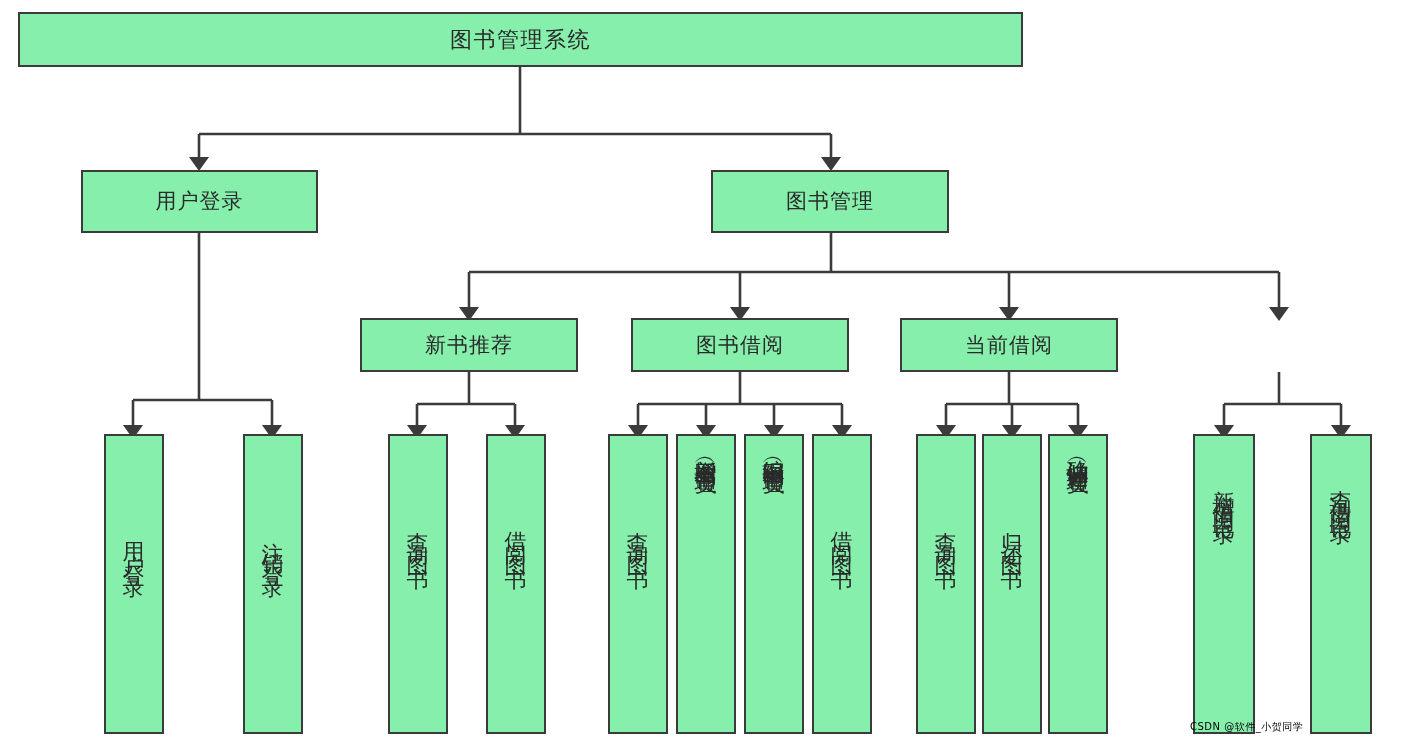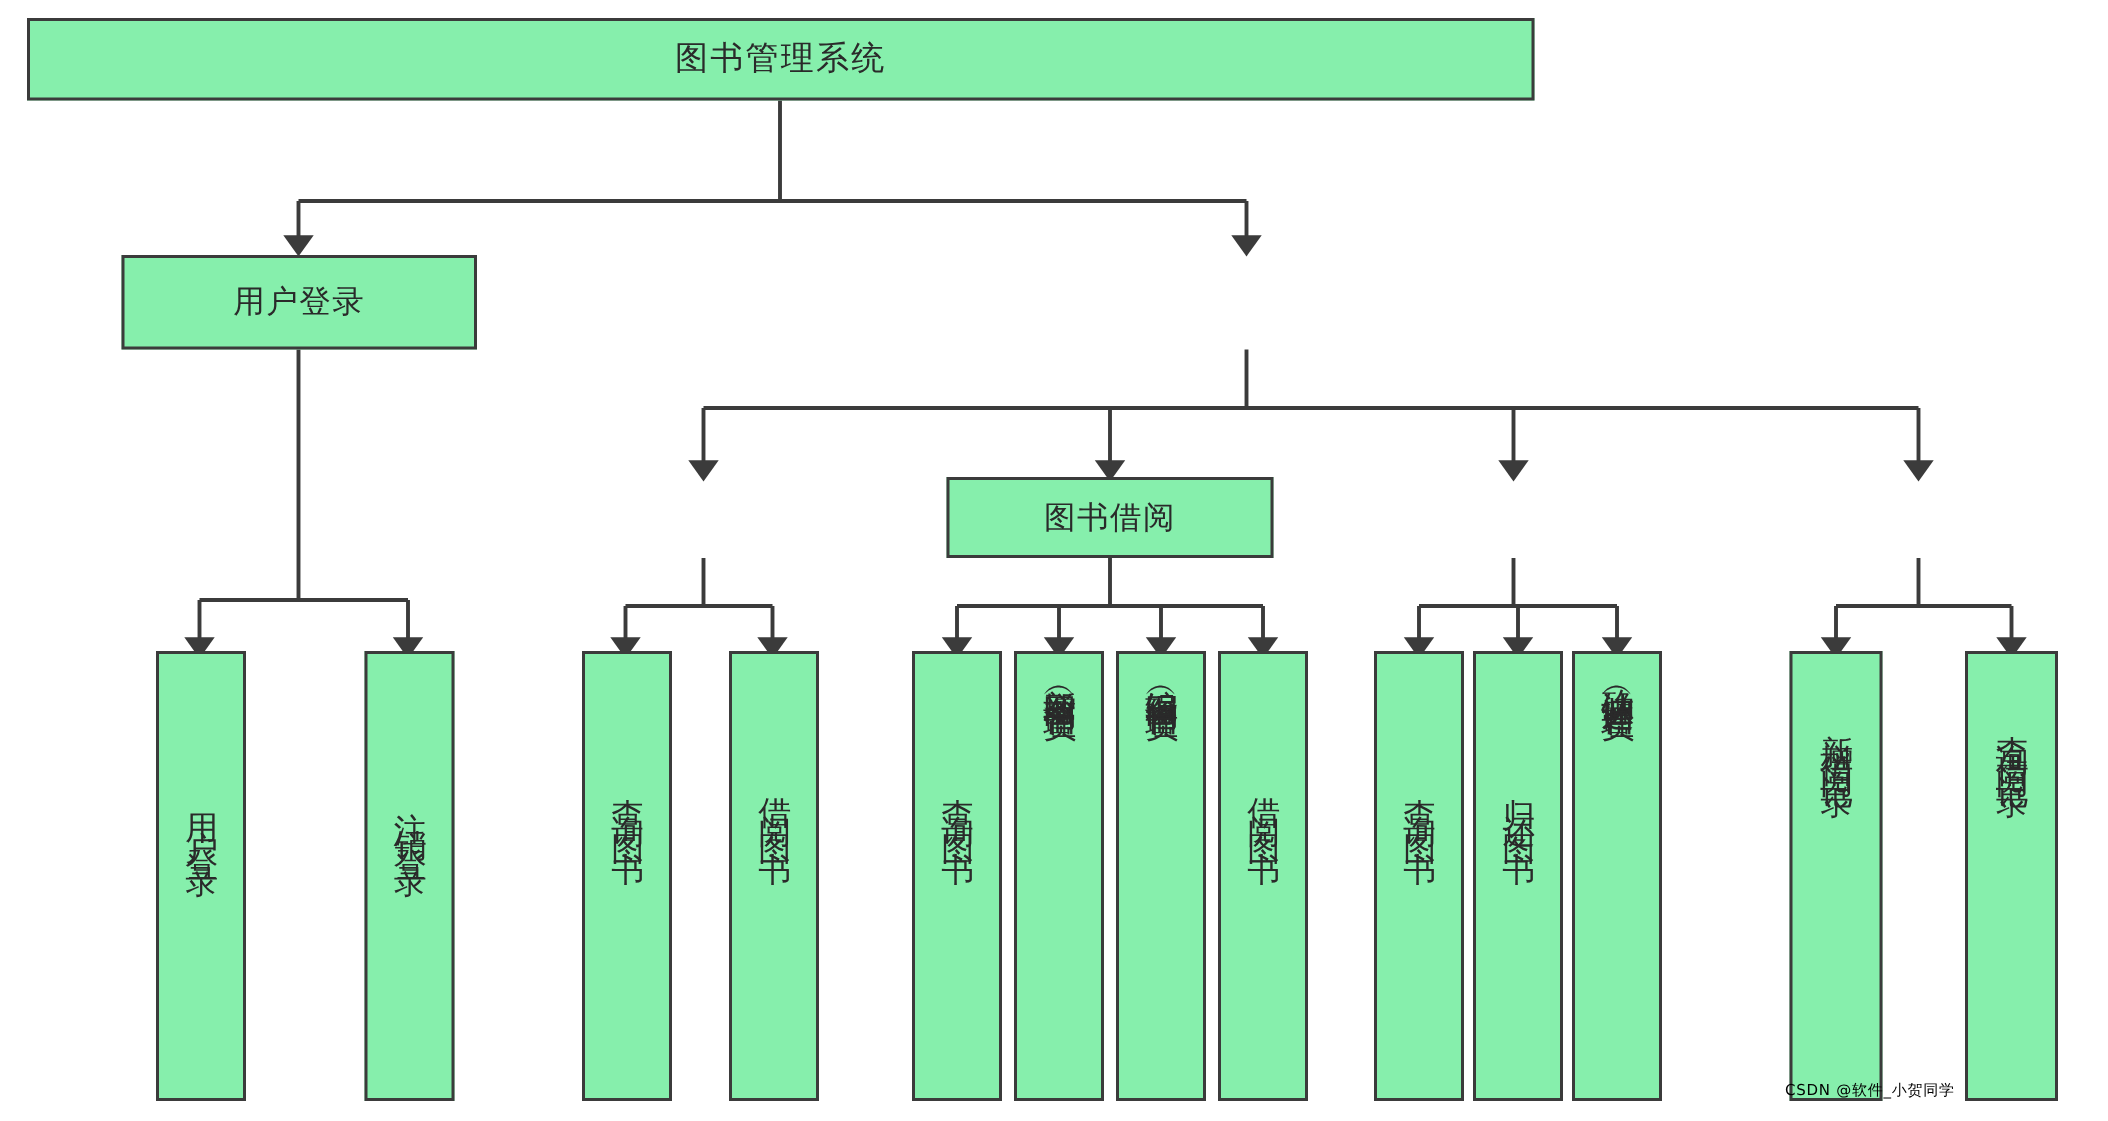--- a/index.html
+++ b/index.html
@@ -112,23 +112,32 @@
     </g>
   </svg>
 
   <div class="node h root" style="left:18px;top:12px;width:1005px;height:55px;">
     <span class="lbl">图书管理系统</span>
   </div>
 
   <div class="node h" style="left:81px;top:170px;width:237px;height:63px;">
     <span class="lbl">用户登录</span>
   </div>
+  <div class="node h" style="left:711px;top:170px;width:238px;height:63px;">
+    <span class="lbl">图书管理</span>
+  </div>
 
+  <div class="node h" style="left:360px;top:318px;width:218px;height:54px;">
+    <span class="lbl">新书推荐</span>
+  </div>
   <div class="node h" style="left:631px;top:318px;width:218px;height:54px;">
     <span class="lbl">图书借阅</span>
+  </div>
+  <div class="node h" style="left:900px;top:318px;width:218px;height:54px;">
+    <span class="lbl">当前借阅</span>
   </div>
 
   <div class="node v mid" style="left:104px;top:434px;width:60px;height:300px;padding-top:88px;">
     <span class="lbl">用户登录</span>
   </div>
   <div class="node v mid" style="left:243px;top:434px;width:60px;height:300px;padding-top:88px;">
     <span class="lbl">注销登录</span>
   </div>
 
   <div class="node v mid" style="left:388px;top:434px;width:60px;height:300px;padding-top:78px;">

